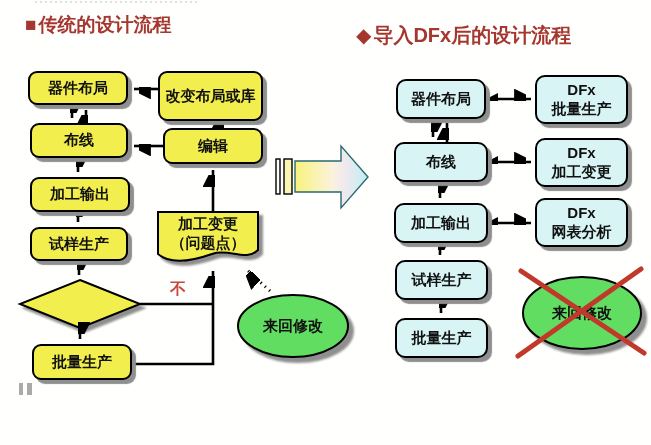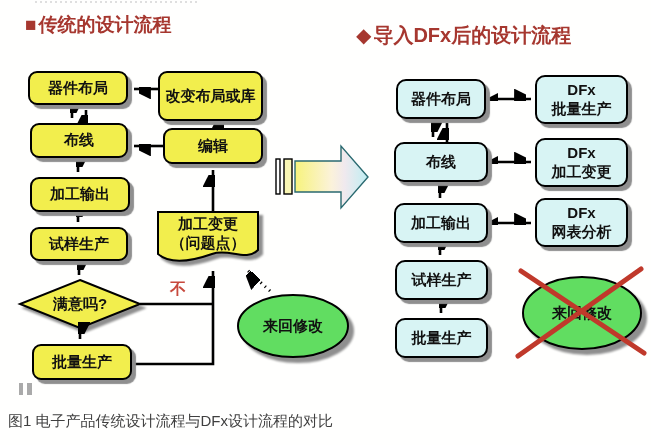--- a/index.html
+++ b/index.html
@@ -109,21 +109,20 @@
     <div class="title title-right"><span class="bullet">◆</span><span>导入DFx后的设计流程</span></div>
 
     <div class="node ybox" style="left:28px;top:71px;width:100px;height:34px;">器件布局</div>
     <div class="node ybox" style="left:158px;top:71px;width:105px;height:50px;">改变布局或库</div>
     <div class="node ybox" style="left:30px;top:123px;width:98px;height:35px;">布线</div>
     <div class="node ybox" style="left:163px;top:128px;width:100px;height:36px;text-align:right;">编辑</div>
     <div class="node ybox" style="left:30px;top:177px;width:100px;height:35px;">加工输出</div>
     <div class="node ybox" style="left:30px;top:227px;width:98px;height:34px;">试样生产</div>
     <div class="node ybox" style="left:32px;top:344px;width:100px;height:36px;">批量生产</div>
 
-    <div class="shape-label" style="left:20px;top:280px;width:120px;height:48px;">满意吗?</div>
     <div class="shape-label" style="left:158px;top:212px;width:100px;height:42px;">
       <span>加工变更</span>
       <span>（问题点）</span>
     </div>
     <div class="no-label">不</div>
     <div class="shape-label" style="left:238px;top:295px;width:110px;height:62px;">来回修改</div>
 
     <div class="node cbox" style="left:396px;top:79px;width:90px;height:40px;">器件布局</div>
     <div class="node cbox" style="left:535px;top:75px;width:93px;height:49px;flex-direction:column;">
       <span>DFx</span>
@@ -136,21 +135,20 @@
     </div>
     <div class="node cbox" style="left:394px;top:203px;width:94px;height:40px;">加工输出</div>
     <div class="node cbox" style="left:535px;top:198px;width:93px;height:49px;flex-direction:column;">
       <span>DFx</span>
       <span>网表分析</span>
     </div>
     <div class="node cbox" style="left:395px;top:260px;width:93px;height:40px;">试样生产</div>
     <div class="node cbox" style="left:395px;top:318px;width:93px;height:40px;">批量生产</div>
     <div class="shape-label" style="left:523px;top:277px;width:118px;height:72px;">来回修改</div>
 
-    <div class="caption">图1 电子产品传统设计流程与DFx设计流程的对比</div>
   </div>
 
   <svg class="layer svg-over" viewBox="0 0 651 445">
     <g stroke="var(--red-x)" stroke-width="5" stroke-linecap="round">
       <line x1="521" y1="271" x2="644" y2="353"></line>
       <line x1="641" y1="269" x2="518" y2="356"></line>
     </g>
   </svg>
 
 </div>

